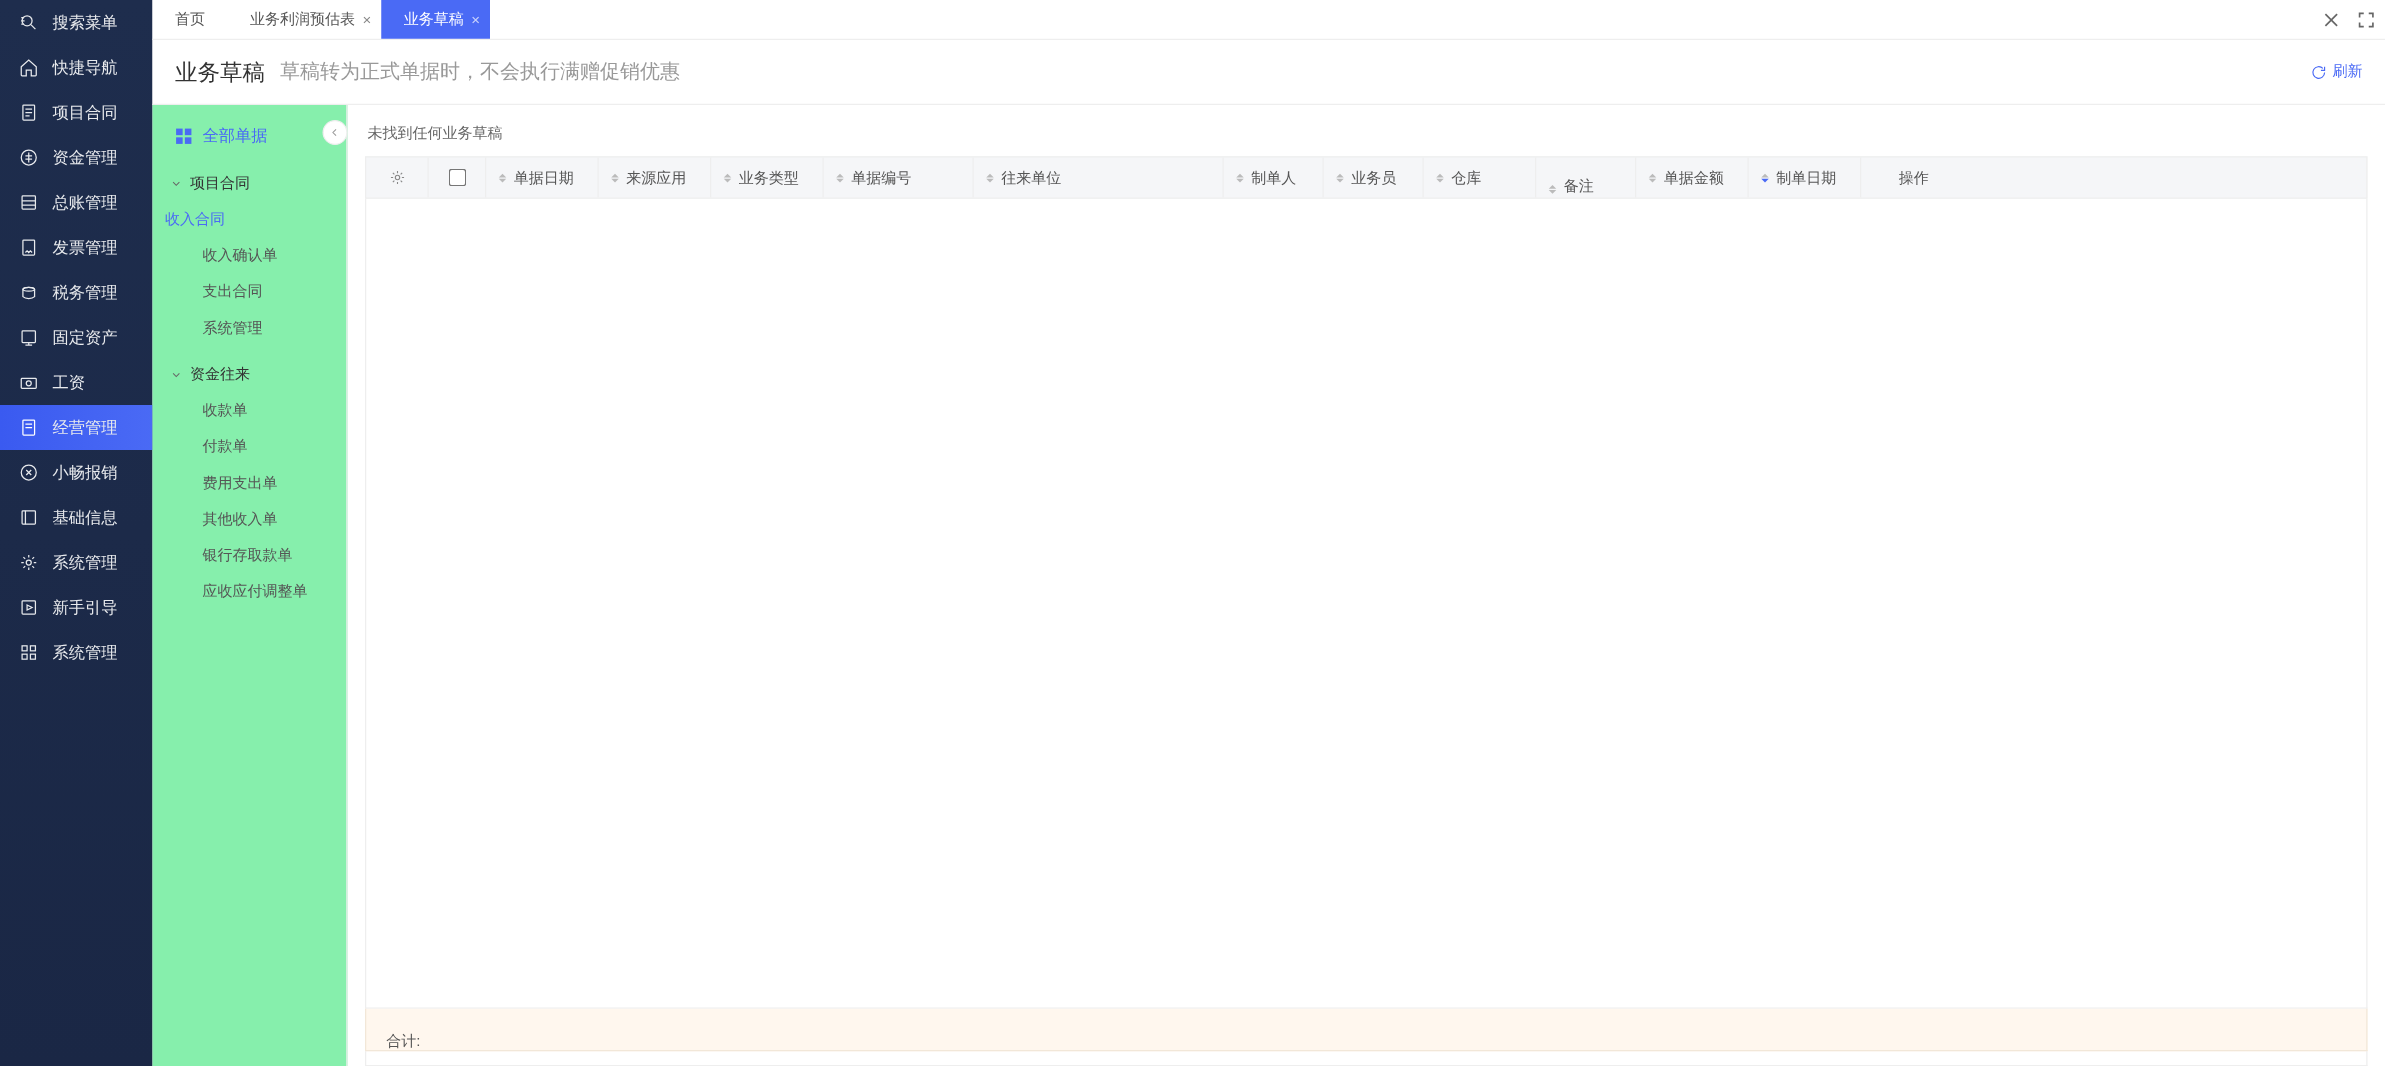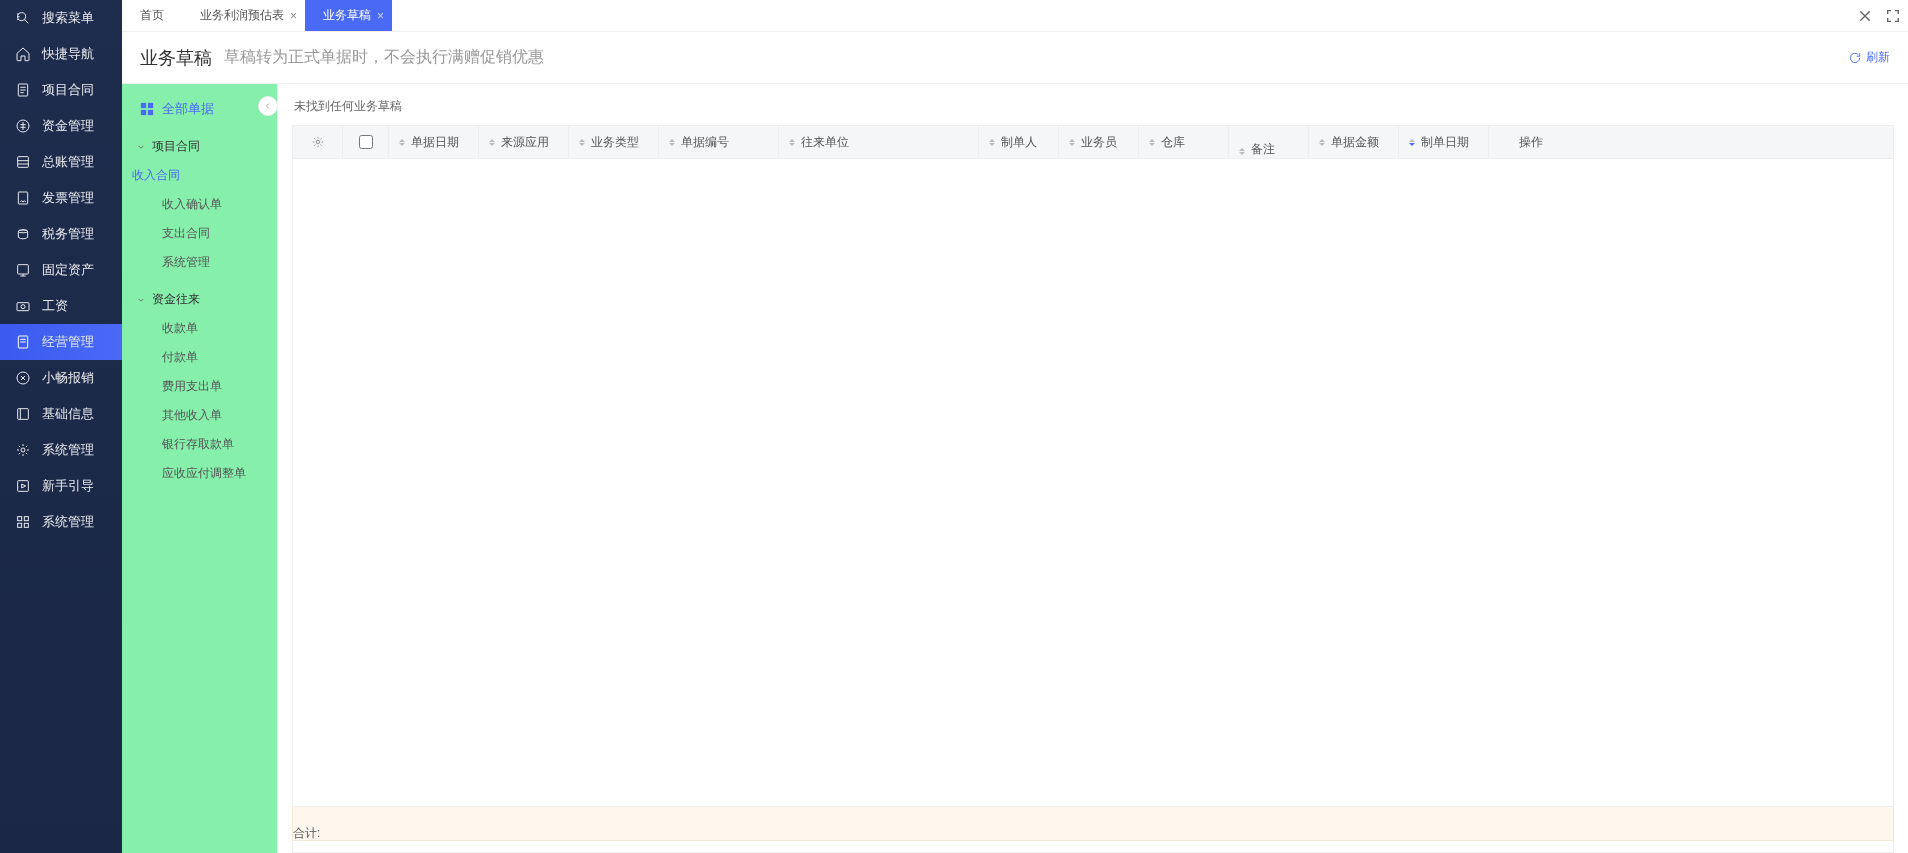--- a/index.html
+++ b/index.html
@@ -59,21 +59,21 @@
 .th .sort { width: 10px; height: 14px; margin-right: 4px; display: inline-flex; flex-direction: column; align-items: center; justify-content: center; }
 .th .sort::before { content: ""; border-left: 3px solid transparent; border-right: 3px solid transparent; border-bottom: 3px solid #bbb; margin-bottom: 1px; }
 .th .sort::after { content: ""; border-left: 3px solid transparent; border-right: 3px solid transparent; border-top: 3px solid #bbb; }
 .th.sort-active .sort::after { border-top-color: #4a6af5; }
 .th-gear { width: 50px; justify-content: center; }
 .th-gear svg { width: 14px; height: 14px; stroke: #888; fill: none; stroke-width: 1.5; }
 .th-check { width: 46px; justify-content: center; }
 .th-check input { width: 14px; height: 14px; }
 .tbody-area { flex: 1; border: 1px solid #eee; border-top: none; min-height: 0; }
 .tfoot-row { display: flex; background: #fff7ee; height: 34px; align-items: center; border: 1px solid #f2e7d8; border-top: none; }
-.tfoot-row .tf-label { padding-left: 0; font-size: 12px; color: #555; margin-top: 20px; }
+.tfoot-row .tf-label { padding-left: 16px; font-size: 12px; color: #555; margin-top: 20px; }
 .hscroll { height: 12px; overflow-x: scroll; overflow-y: hidden; border: 1px solid #eee; border-top: none; margin-bottom: 0; }
 .hscroll-inner { height: 1px; }
 
 
 .w-date { width: 90px; }
 .w-app { width: 90px; }
 .w-type { width: 90px; }
 .w-docno { width: 120px; }
 .w-party { width: 200px; }
 .w-maker { width: 80px; }

